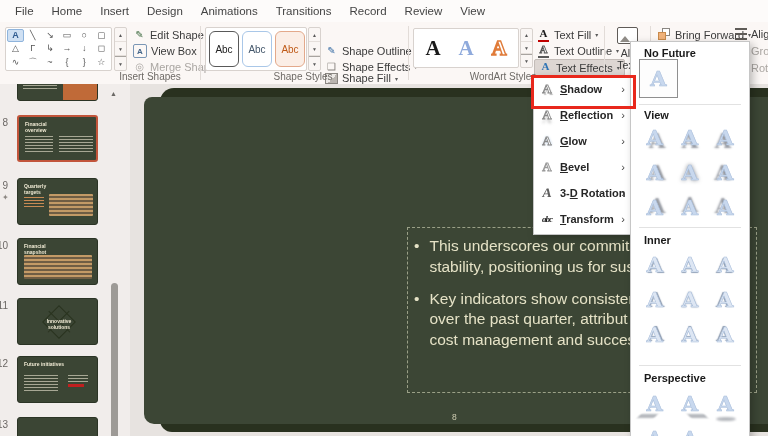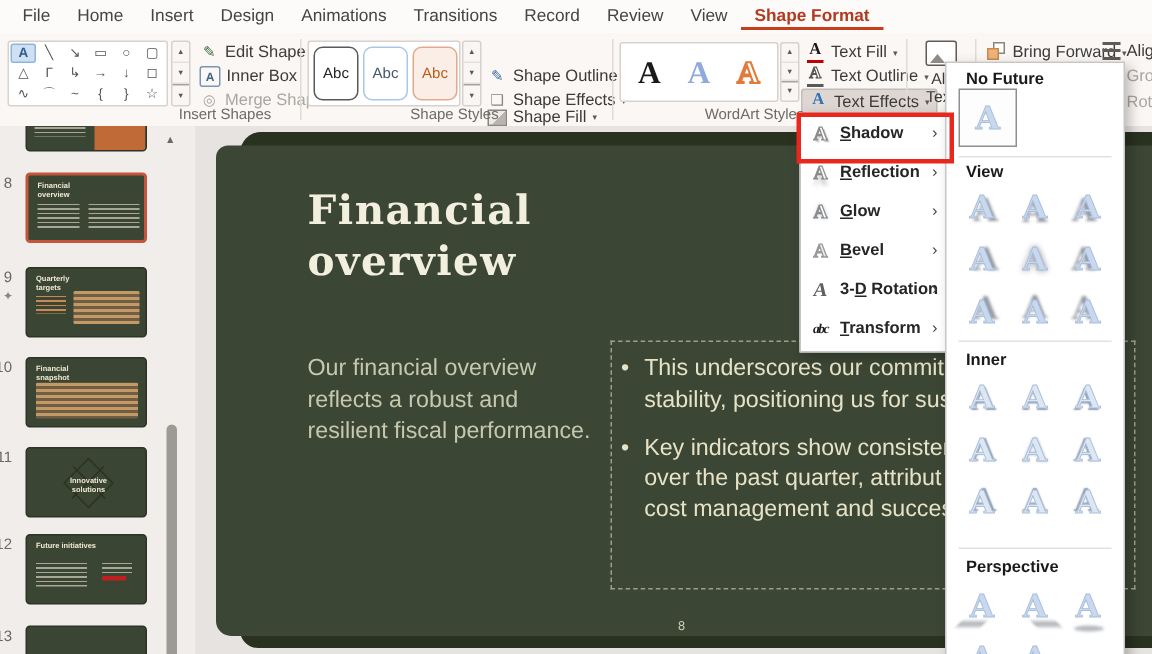--- a/index.html
+++ b/index.html
@@ -129,21 +129,20 @@
   <div id="menubar">
       <div class="tab">File</div>
       <div class="tab">Home</div>
       <div class="tab">Insert</div>
       <div class="tab">Design</div>
       <div class="tab">Animations</div>
       <div class="tab">Transitions</div>
       <div class="tab">Record</div>
       <div class="tab">Review</div>
       <div class="tab">View</div>
-      <div class="tab active">Shape Format</div>
     </div>
 
   <div id="ribbon">
     <div class="gallery" id="shapegrid">
         <div class="shp sel">A</div>
         <div class="shp">╲</div>
         <div class="shp">↘</div>
         <div class="shp">▭</div>
         <div class="shp">○</div>
         <div class="shp">▢</div>
@@ -165,21 +164,21 @@
       <div>▼</div>
       <div style="border-top:1px solid #a8a4a0;">▼</div>
     </div>
     <div class="rbtn" style="left:133px;top:6px;">
       <span class="icon12" style="color:#3f6c42;">✎</span>
       <span>Edit Shape</span>
       <span class="car">▾</span>
     </div>
     <div class="rbtn" style="left:133px;top:22px;">
       <span class="abox">A</span>
-      <span>Inner Box</span>
+      <span>View Box</span>
     </div>
     <div class="rbtn gray" style="left:133px;top:38px;">
       <span class="icon12">◎</span>
       <span>Merge Shapes</span>
       <span class="car">▾</span>
     </div>
     <div class="grplabel" style="left:150px;">Insert Shapes</div>
     <div class="vsep" style="left:200px;"></div>
 
     <div class="gallery" style="left:205px;top:5px;width:102px;height:44px;">
@@ -321,25 +320,21 @@
       </div>
       <div class="slidewrap" style="top: 333px; height: 50px;">
         <div class="snum">13</div>
         <div class="thumb"></div>
       </div>
     </div>
 
   <div id="canvas">
     <div id="slideouter"></div>
     <div id="slideinner"></div>
-    <div id="slidetitle" style="white-space:pre-line;">Financial
-overview</div>
-    <div id="slidepara"><p>Our financial overview
-reflects a robust and
-resilient fiscal performance.</p></div>
+    <div id="slidepara"></div>
     <div id="textbox">
         <div class="bullet">
           <span class="dot">•</span>
           <span class="btxt">This underscores our commitm
 stability, positioning us for sus</span>
         </div>
         <div class="bullet">
           <span class="dot">•</span>
           <span class="btxt">Key indicators show consisten
 over the past quarter, attribut

